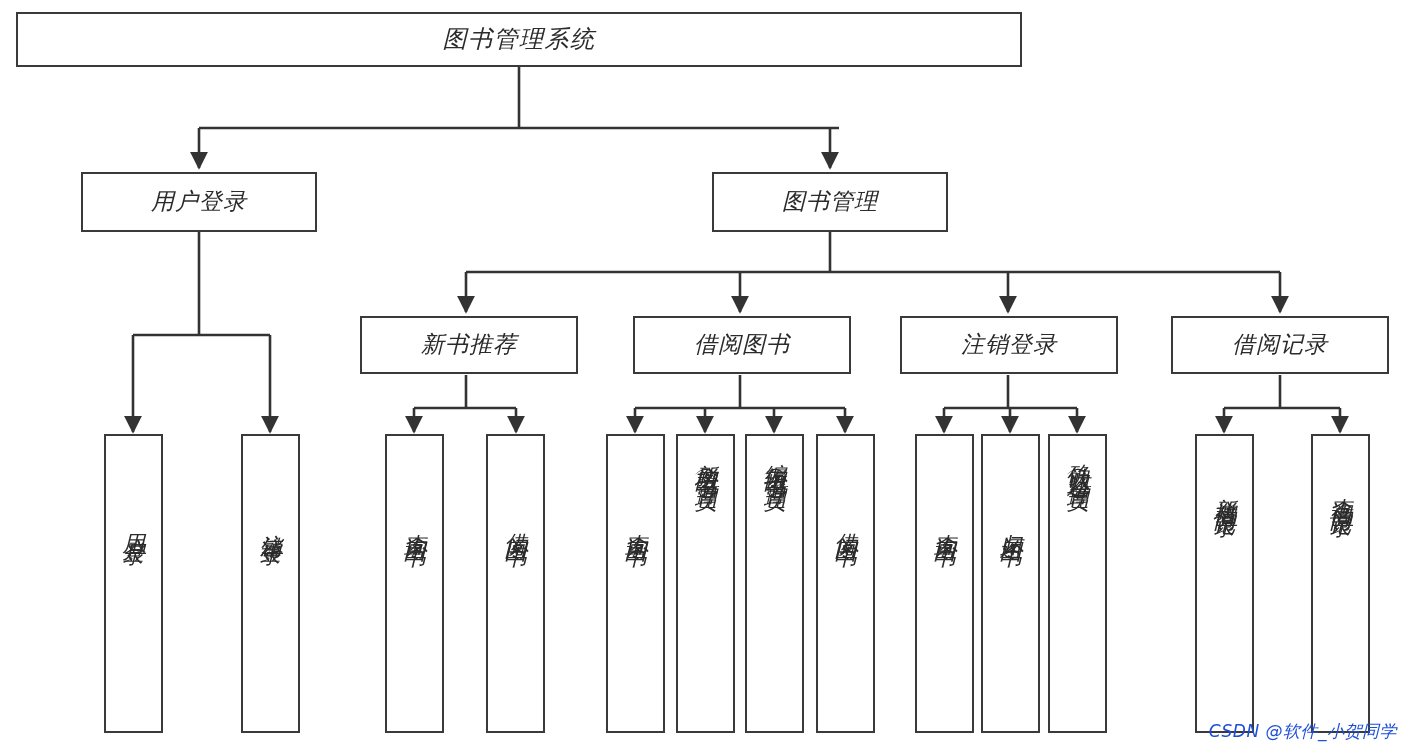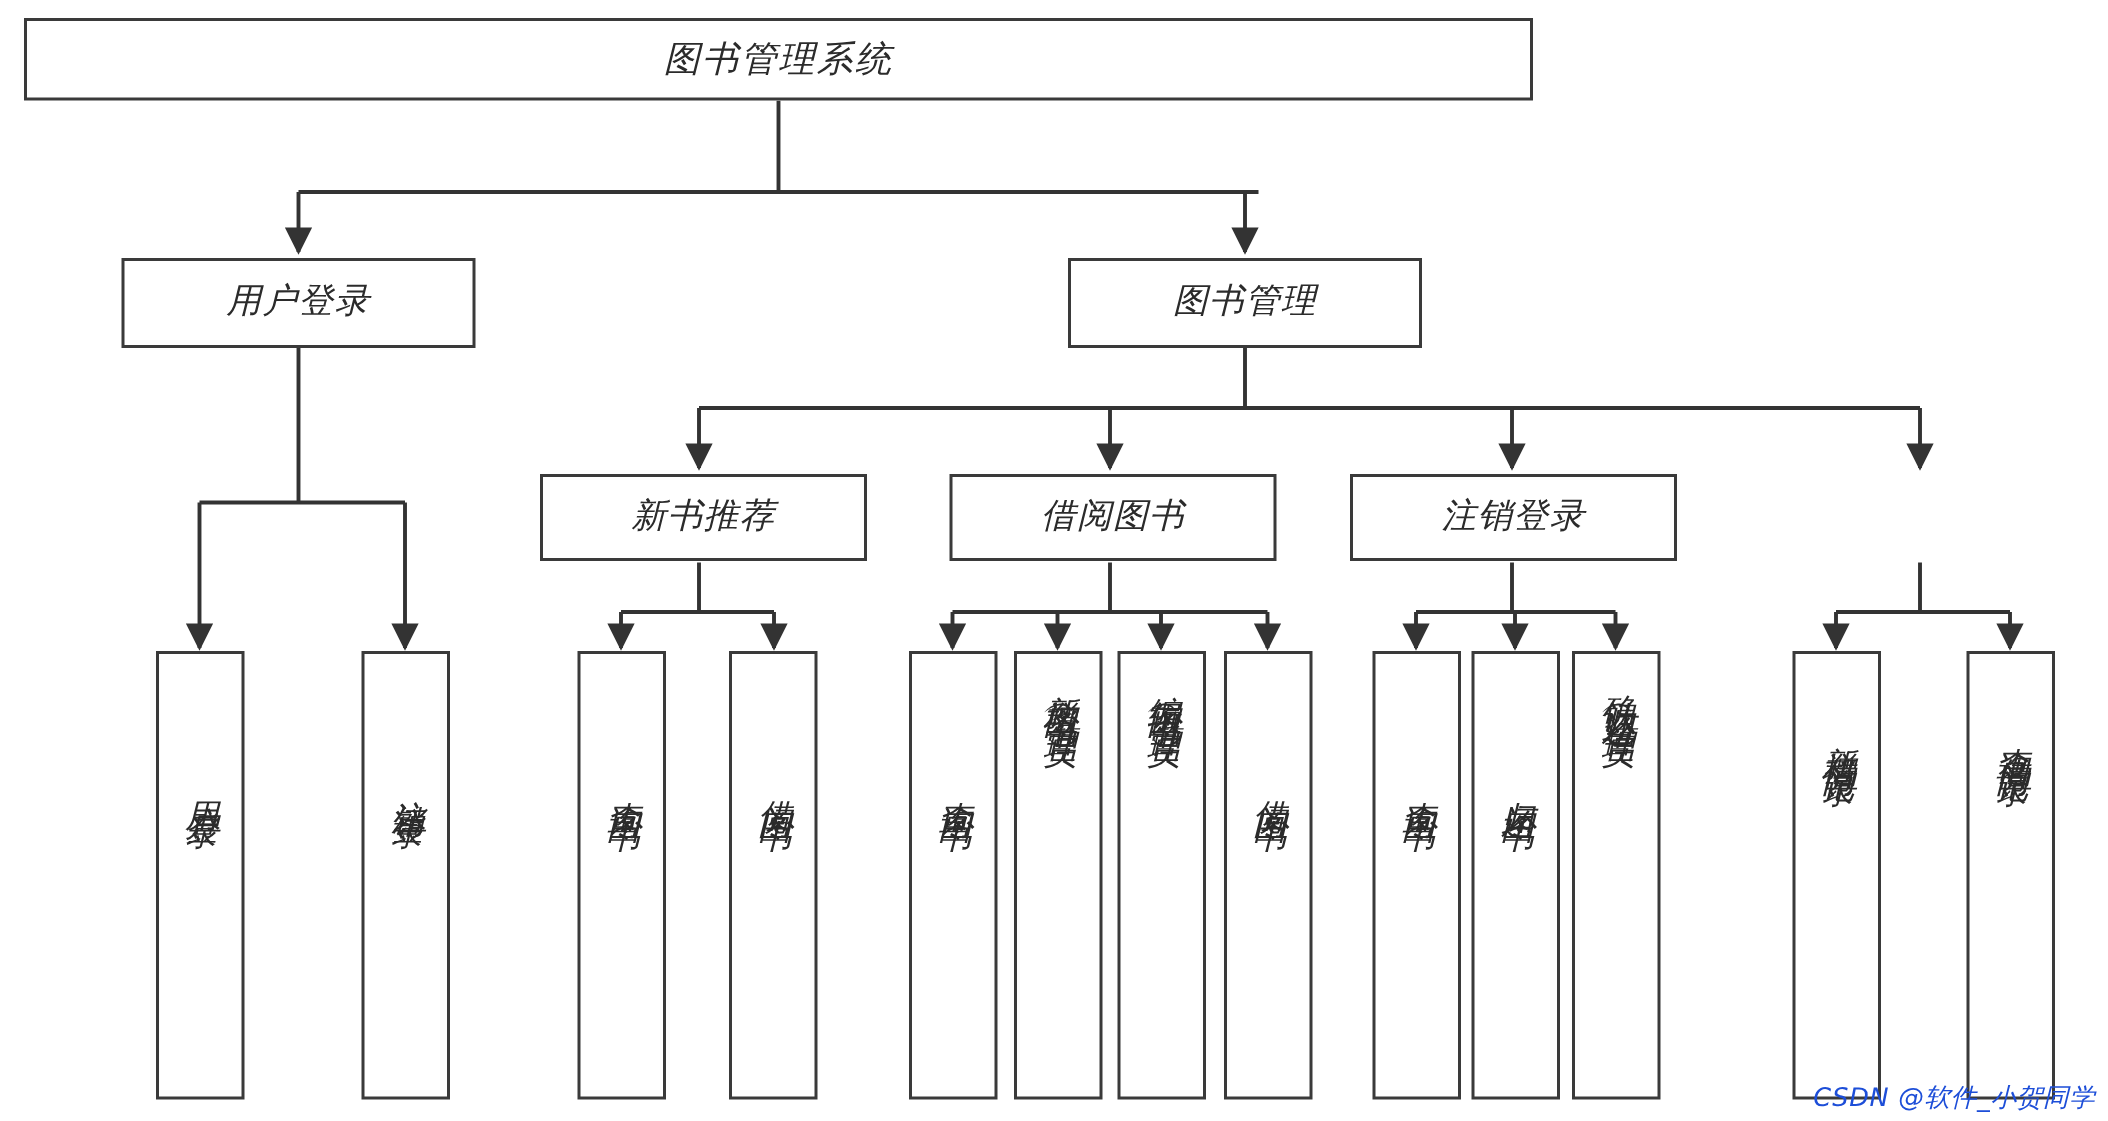--- a/index.html
+++ b/index.html
@@ -142,20 +142,23 @@
   </div>
 
   <div class="node h" style="left:633px;top:316px;width:218px;height:58px;">
     <span class="label">借阅图书</span>
   </div>
 
   <div class="node h" style="left:900px;top:316px;width:218px;height:58px;">
     <span class="label">注销登录</span>
   </div>
 
+  <div class="node h" style="left:1171px;top:316px;width:218px;height:58px;">
+    <span class="label">借阅记录</span>
+  </div>
 
   <div class="node v" style="left:104px;top:434px;width:59px;height:299px;padding-top:80px;">
     <span class="label">用户登录</span>
   </div>
 
   <div class="node v" style="left:241px;top:434px;width:59px;height:299px;padding-top:80px;">
     <span class="label">注销登录</span>
   </div>
 
   <div class="node v" style="left:385px;top:434px;width:59px;height:299px;padding-top:80px;">

